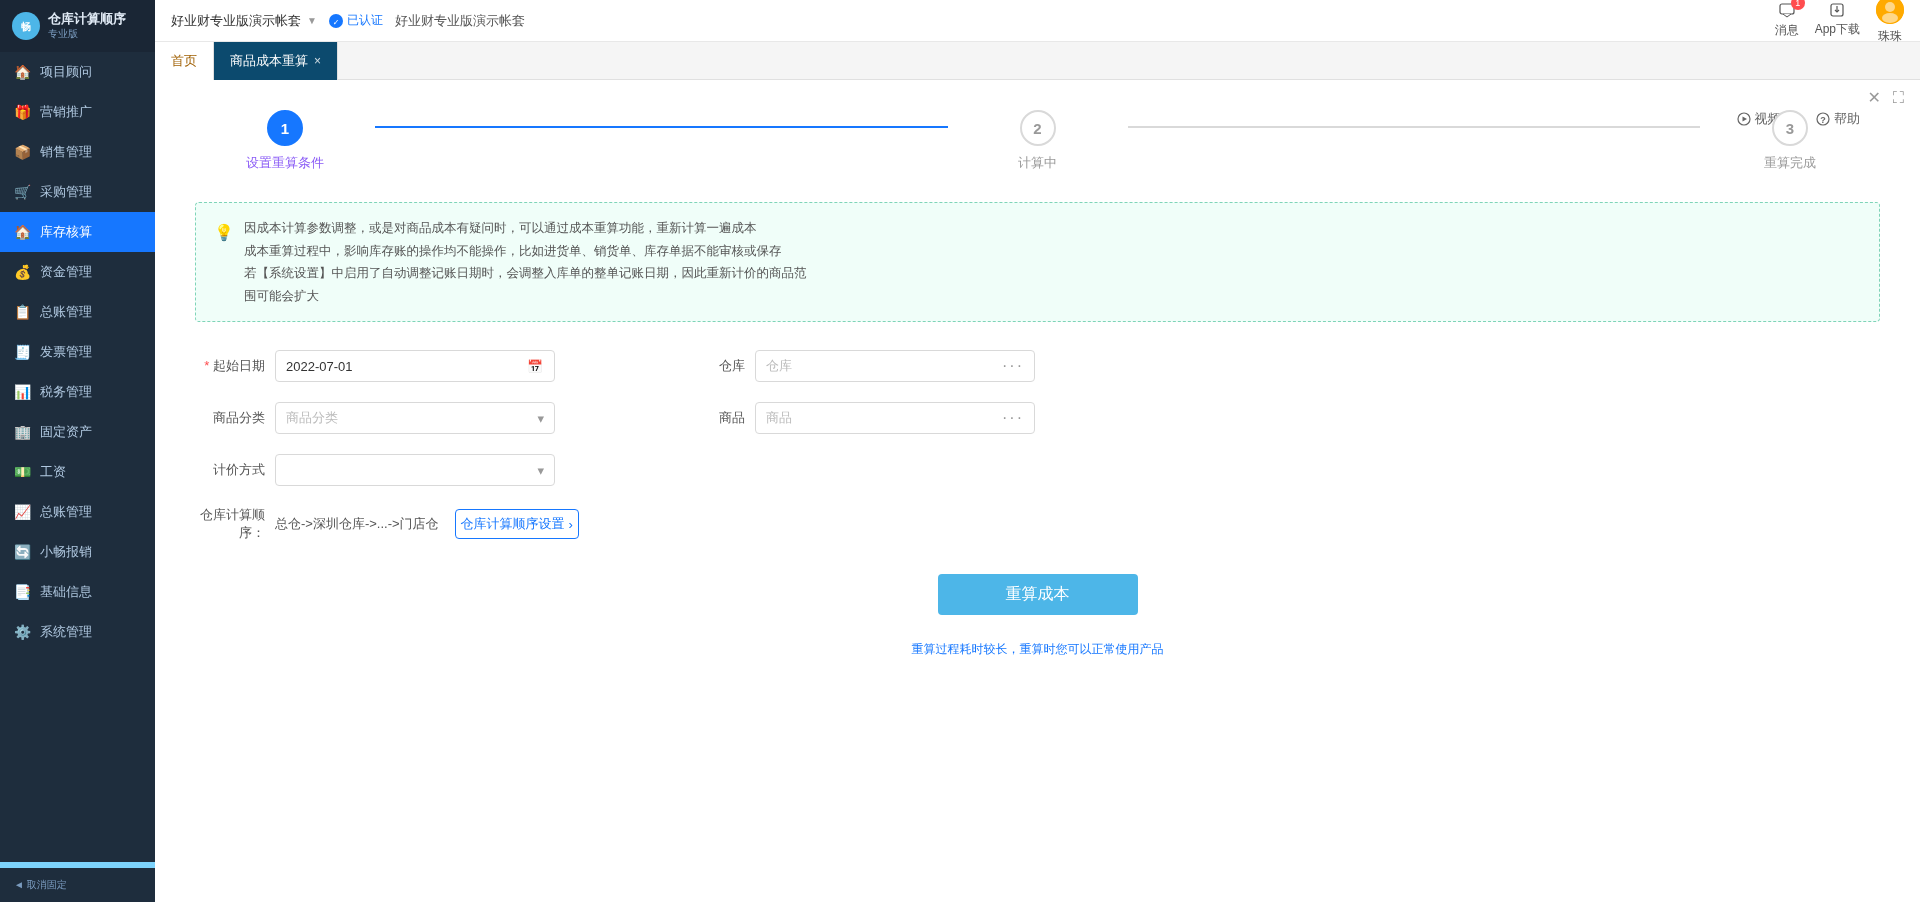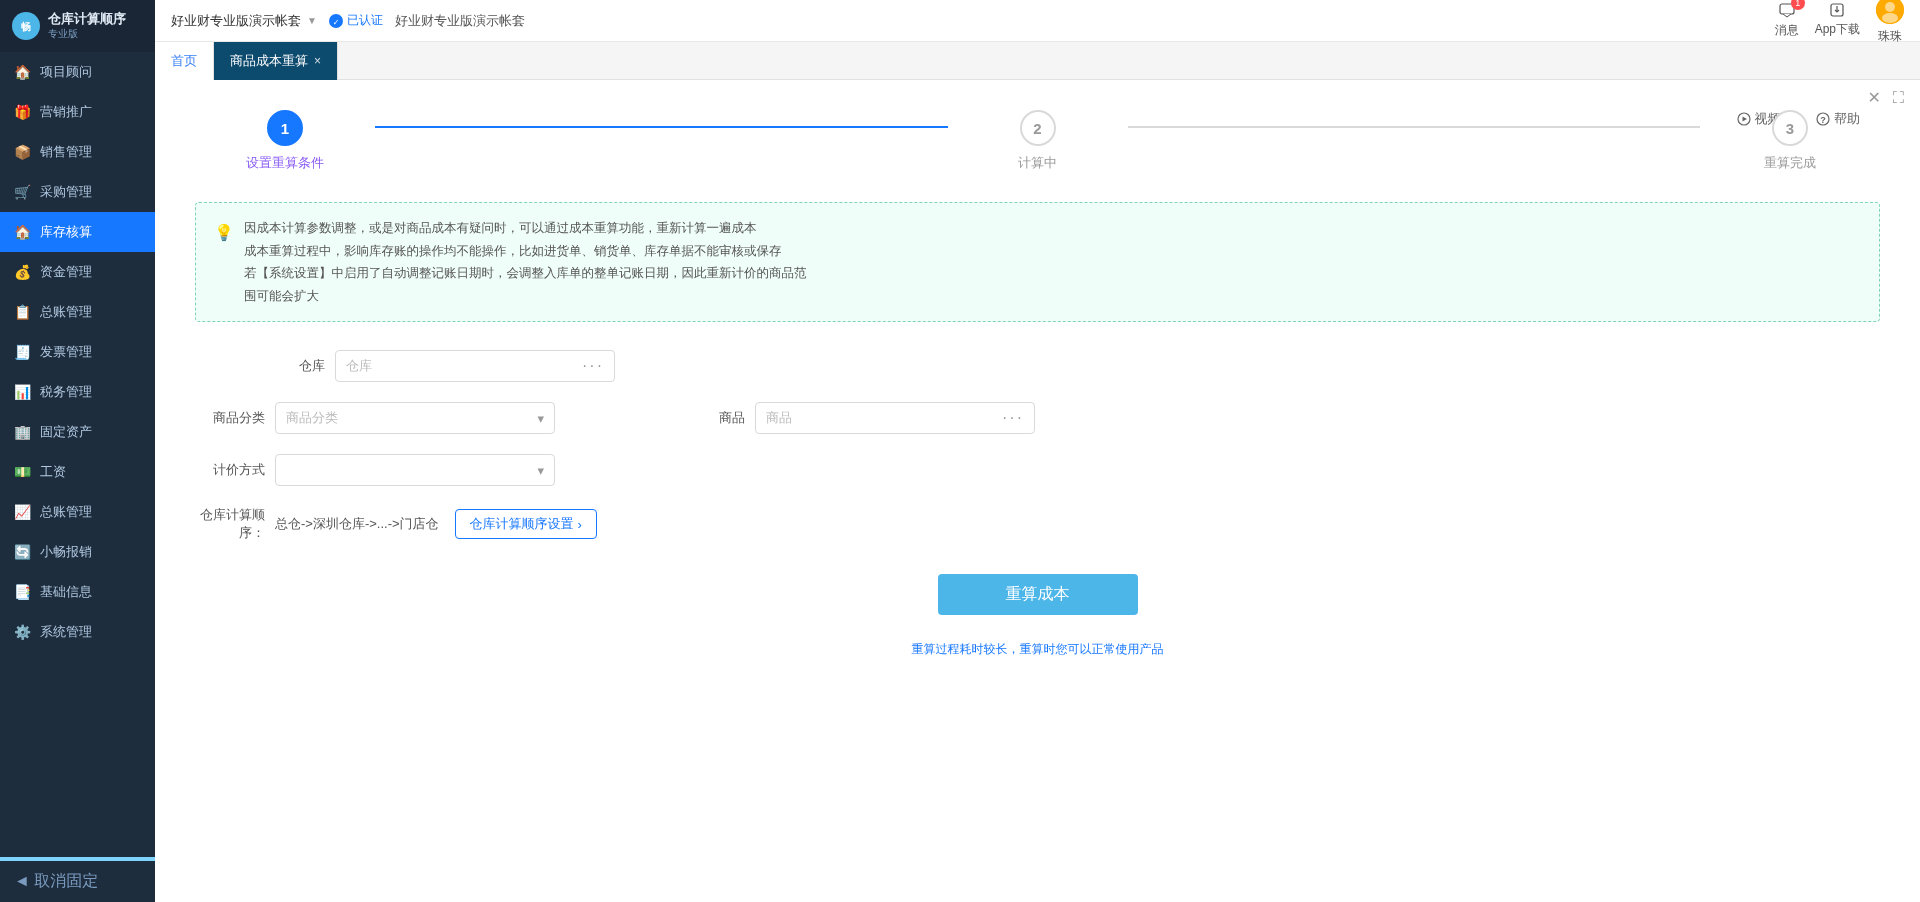--- a/index.html
+++ b/index.html
@@ -41,24 +41,24 @@
       color: #b0c8e0;
       cursor: pointer;
       font-size: 13px;
       transition: background 0.15s;
     }
     .sidebar-item.active { background: #1677ff; color: white; }
     .sidebar-item-icon { width: 18px; text-align: center; font-size: 14px; }
     .sidebar-footer {
       padding: 10px 14px;
       color: #7a9bbf;
-      font-size: 16px;
+      font-size: 10px;
       display: flex; align-items: center; gap: 6px;
       cursor: pointer;
-      border-top: 4px solid #7dd3fc;
+      border-top: 6px solid #7dd3fc;
     }
 
     
     .main { flex: 1; display: flex; flex-direction: column; background: #f0f2f5; overflow: hidden; }
 
     
     .topbar {
       background: white;
       height: 42px;
       display: flex;
@@ -121,21 +121,21 @@
     }
     .tab.active {
       background: #0c4a6e;
       color: white;
     }
     .tab-close {
       margin-left: 6px;
       color: rgba(255,255,255,0.8);
       font-size: 12px;
     }
-    .tab-home { background: white; color: #3b82f6; }
+    .tab-home { background: white; color: #a16207; }
 
     
     .content {
       flex: 1;
       background: white;
       overflow-y: auto;
       padding: 30px 40px;
       position: relative;
     }
 
@@ -282,21 +282,21 @@
       font-size: 13px;
       text-align: right;
       padding-right: 10px;
     }
     .calc-order-value { color: #555; font-size: 13px; margin-right: 16px; }
     .calc-order-btn {
       background: white;
       border: 1px solid #1677ff;
       color: #1677ff;
       border-radius: 4px;
-      padding: 5px 14px;
+      padding: 5px 5px;
       font-size: 13px;
       cursor: pointer;
       display: flex; align-items: center; gap: 4px;
     }
 
     
     .recalc-section {
       display: flex;
       flex-direction: column;
       align-items: center;
@@ -508,20 +508,27 @@
         <div>因成本计算参数调整，或是对商品成本有疑问时，可以通过成本重算功能，重新计算一遍成本</div>
         <div>成本重算过程中，影响库存账的操作均不能操作，比如进货单、销货单、库存单据不能审核或保存</div>
         <div>若【系统设置】中启用了自动调整记账日期时，会调整入库单的整单记账日期，因此重新计价的商品范</div>
         <div>围可能会扩大</div>
       </div>
     </div>
 
     <div style="max-width:900px;">
 
       <div class="form-row">
+        <div class="form-group">
+          <div class="form-label required">起始日期</div>
+          <div class="form-input">
+            <span class="form-input-text">2022-07-01</span>
+            <span class="form-input-icon">📅</span>
+          </div>
+        </div>
         <div class="form-group" style="margin-left:60px;">
           <div class="form-label" style="text-align:right;padding-right:10px;">仓库</div>
           <div class="form-input" style="color:#bbb;">
             <span class="form-placeholder">仓库</span>
             <span class="form-dots">···</span>
           </div>
         </div>
       </div>
 
       <div class="form-row">

